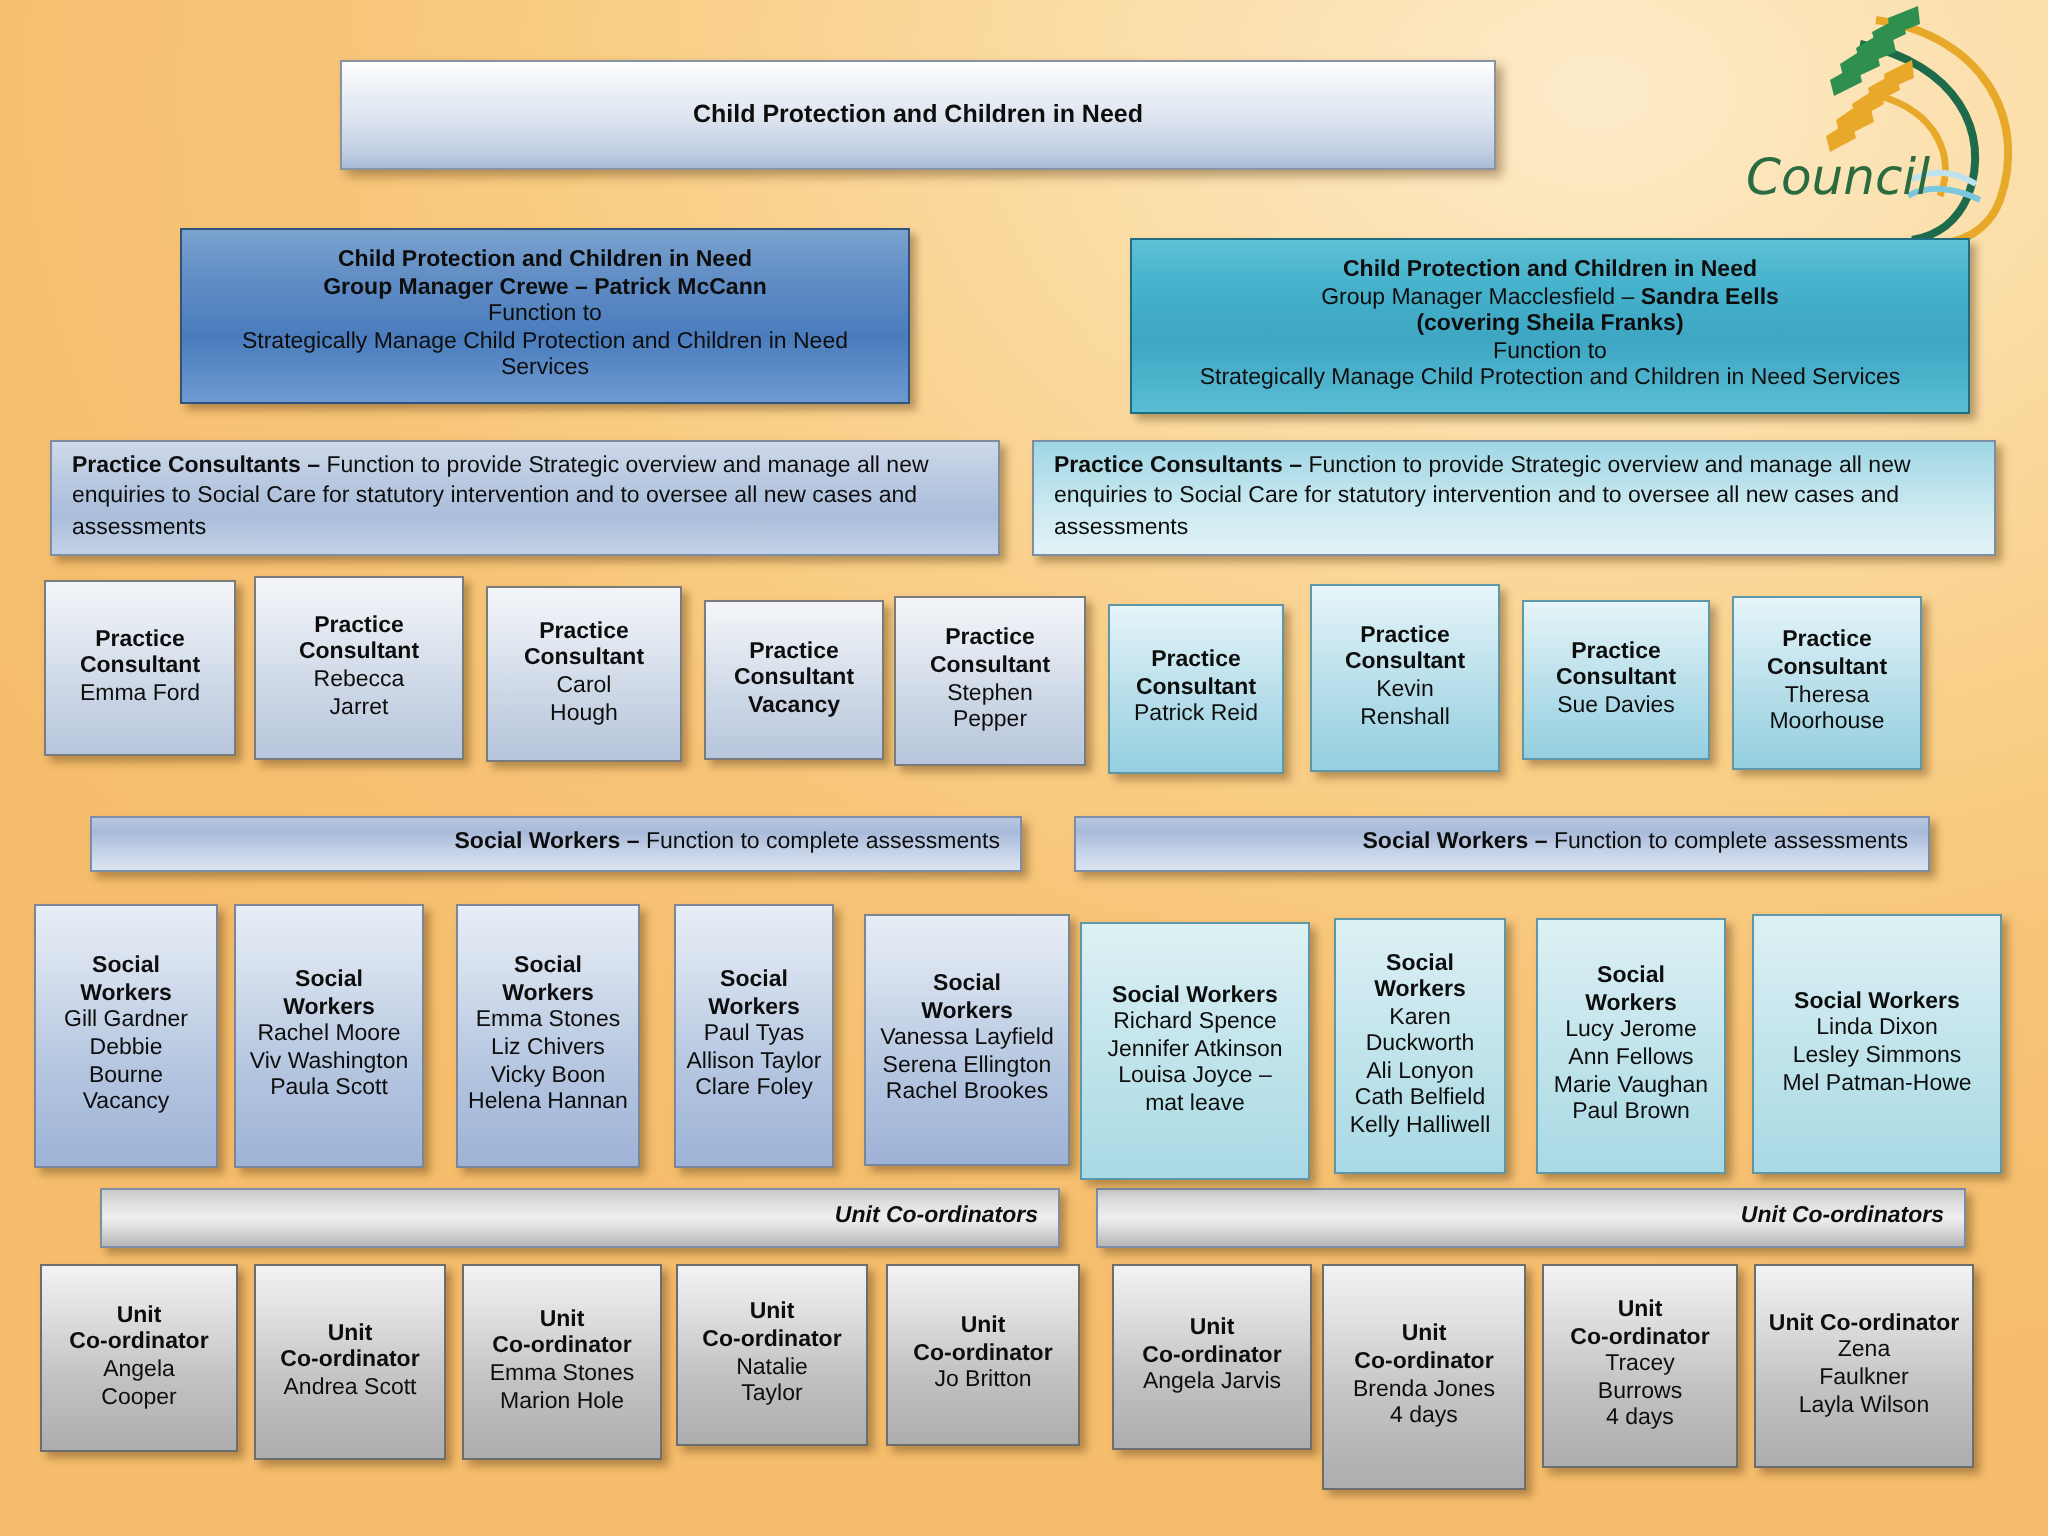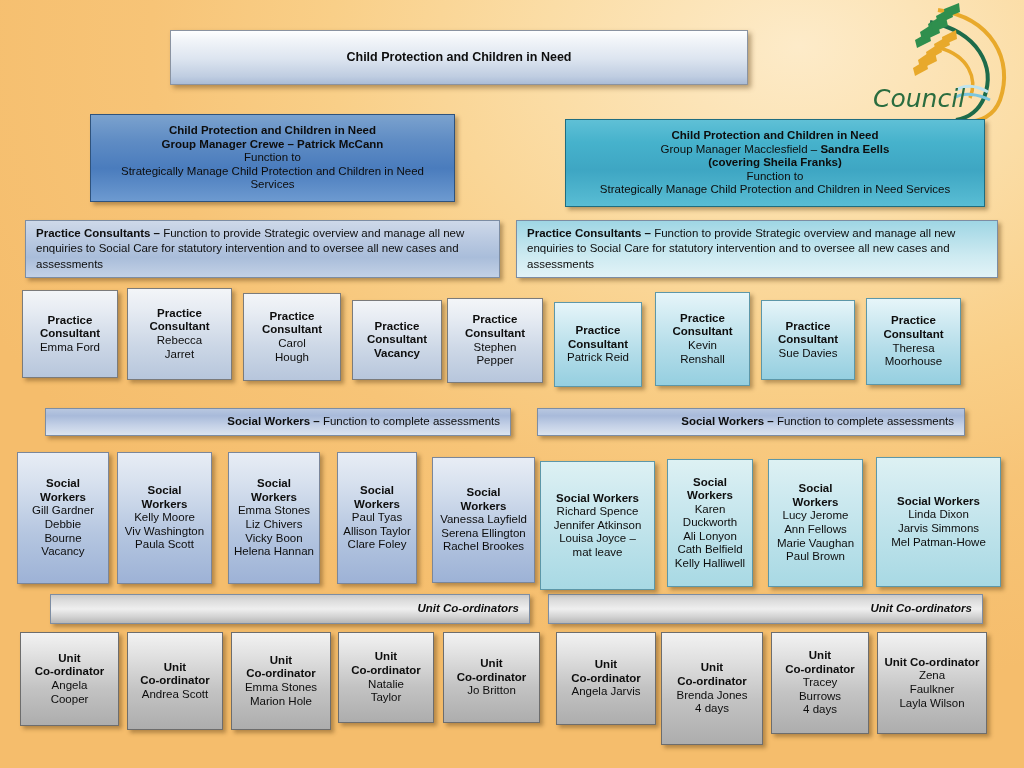--- a/index.html
+++ b/index.html
@@ -147,21 +147,21 @@
     font-style: italic;
     font-weight: bold;
     font-size: 33px;
     color: #1d7a46;
     letter-spacing: -0.5px;
     white-space: nowrap;
   }
   #logo .subword {
     position: absolute;
     left: 131px;
-    top: 82px;
+    top: 72px;
     font-family: "DejaVu Sans", sans-serif;
     font-style: italic;
     font-size: 25px;
     color: #2a6c3f;
     white-space: nowrap;
   }
 </style>
 </head>
 <body>
 
@@ -309,21 +309,21 @@
         <div class="ttl">Social</div>
         <div class="ttl">Workers</div>
         <div class="nm">Gill Gardner</div>
         <div class="nm">Debbie</div>
         <div class="nm">Bourne</div>
         <div class="nm">Vacancy</div>
       </div>
       <div class="box sw-box" style="left: 117px; top: 452px; width: 95px; height: 132px; font-size: 11.5px;">
         <div class="ttl">Social</div>
         <div class="ttl">Workers</div>
-        <div class="nm">Kelly Moore</div>
+        <div class="nm">Rachel Moore</div>
         <div class="nm">Viv Washington</div>
         <div class="nm">Paula Scott</div>
       </div>
       <div class="box sw-box" style="left: 228px; top: 452px; width: 92px; height: 132px; font-size: 11.5px;">
         <div class="ttl">Social</div>
         <div class="ttl">Workers</div>
         <div class="nm">Emma Stones</div>
         <div class="nm">Liz Chivers</div>
         <div class="nm">Vicky Boon</div>
         <div class="nm">Helena Hannan</div>
@@ -362,21 +362,21 @@
         <div class="ttl">Social</div>
         <div class="ttl">Workers</div>
         <div class="nm">Lucy Jerome</div>
         <div class="nm">Ann Fellows</div>
         <div class="nm">Marie Vaughan</div>
         <div class="nm">Paul Brown</div>
       </div>
       <div class="box teal-box-lt" style="left: 876px; top: 457px; width: 125px; height: 130px; font-size: 11.5px;">
         <div class="ttl">Social Workers</div>
         <div class="nm">Linda Dixon</div>
-        <div class="nm">Jarvis Simmons</div>
+        <div class="nm">Lesley Simmons</div>
         <div class="nm">Mel Patman-Howe</div>
       </div>
       <div class="box gry" style="left: 20px; top: 632px; width: 99px; height: 94px; font-size: 11.5px;">
         <div class="ttl">Unit</div>
         <div class="ttl">Co-ordinator</div>
         <div class="nm">Angela</div>
         <div class="nm">Cooper</div>
       </div>
       <div class="box gry" style="left: 127px; top: 632px; width: 96px; height: 98px; font-size: 11.5px;">
         <div class="ttl">Unit</div>

